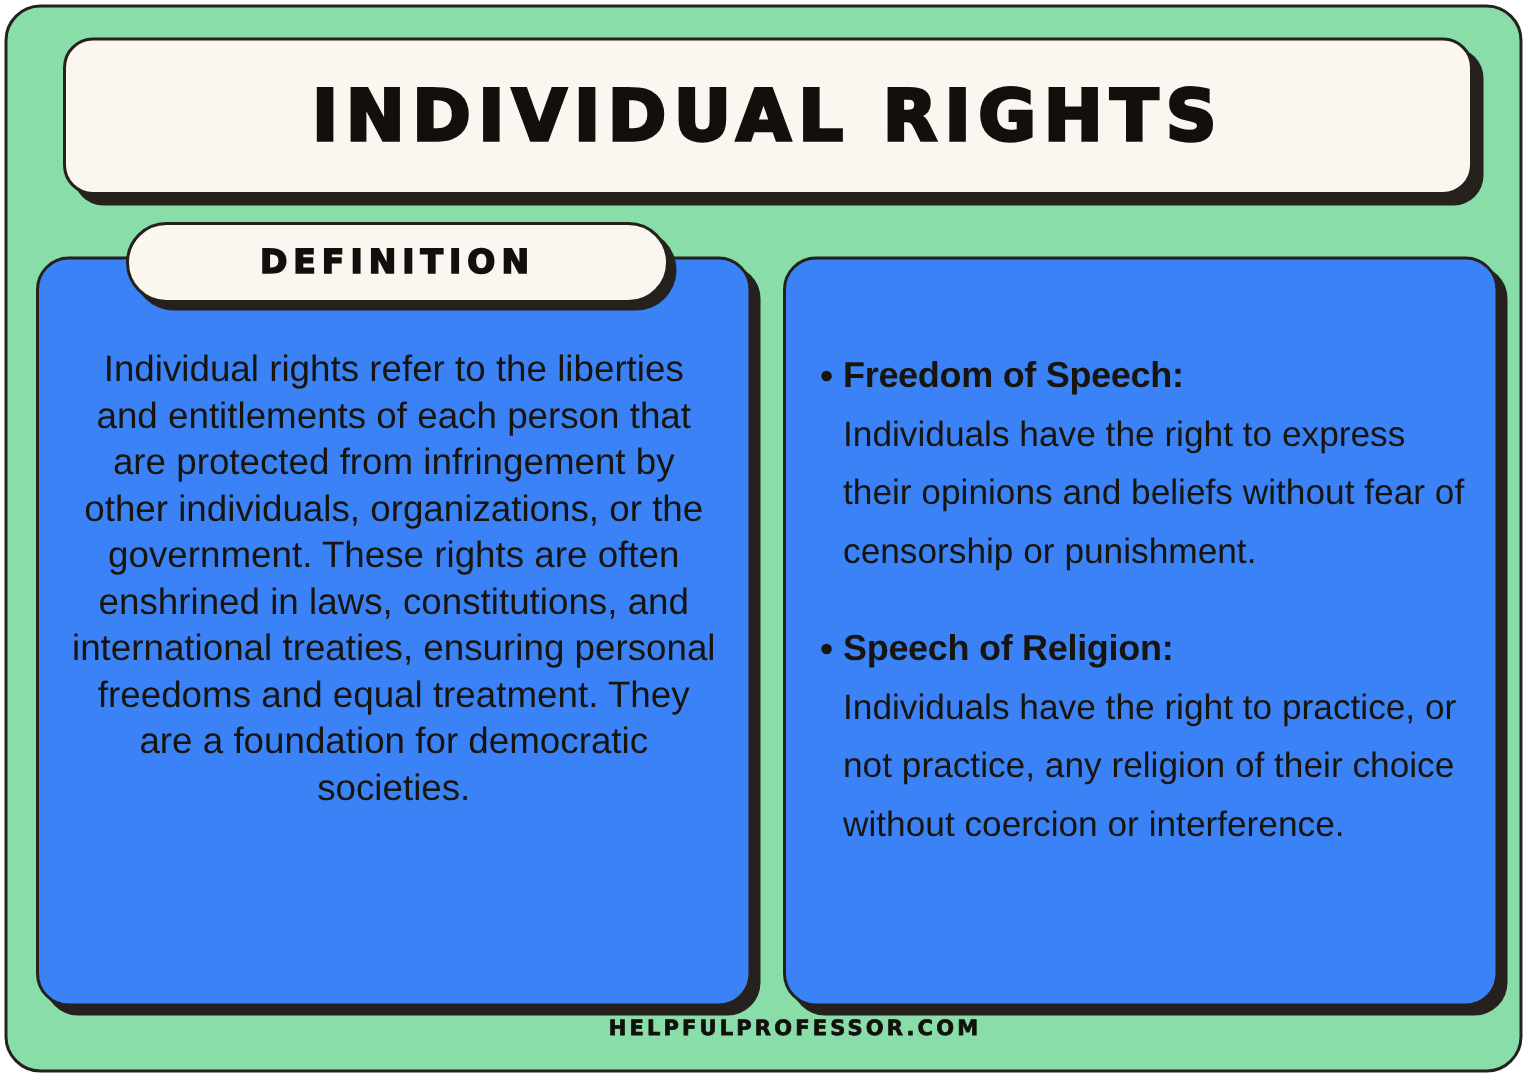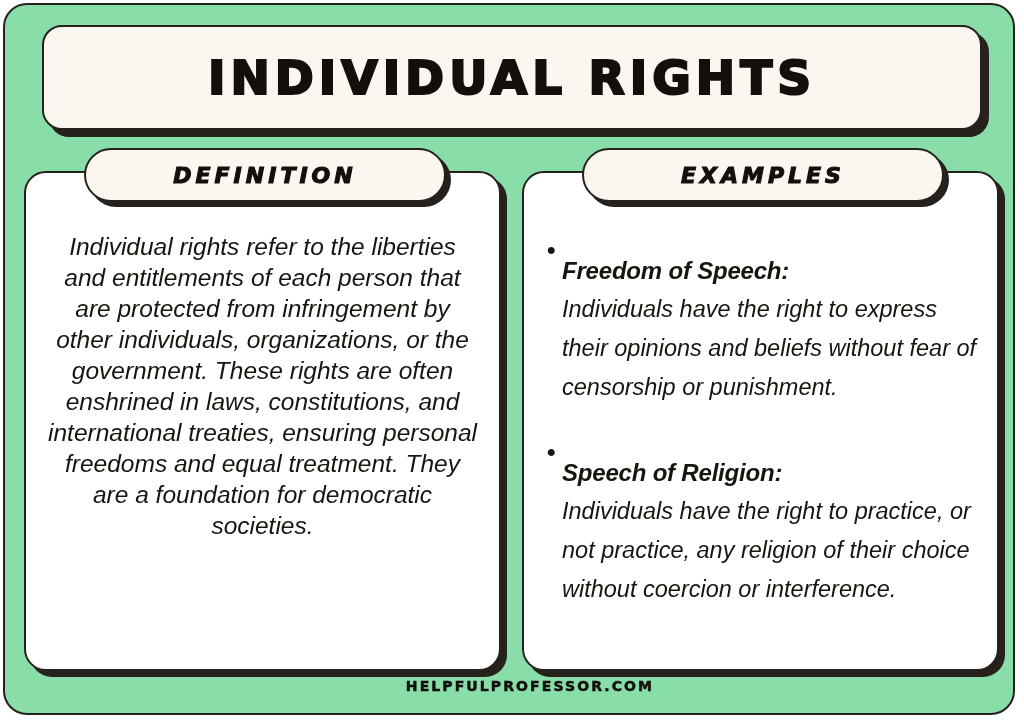--- a/index.html
+++ b/index.html
@@ -55,25 +55,24 @@
     -webkit-text-stroke: 2.2px #120f0d;
     white-space: nowrap;
   }
 
   
   .card {
     position: absolute;
     top: 166px;
     height: 500px;
     box-sizing: border-box;
-    background: #ffffff;
+    background: #3b82f6;
     border: 2.5px solid #26211d;
     border-radius: 22px;
     box-shadow: 6px 6px 0 0 #26211d;
-    font-style: italic;
   }
   #card-definition {
     left: 19px;
     width: 477px;
   }
   #card-examples {
     left: 517px;
     width: 477px;
   }
 
@@ -149,21 +148,20 @@
     font-family: "Liberation Sans", sans-serif;
     font-size: 23.5px;
     line-height: 39px;
     color: #18150f;
   }
   .example-term {
     font-weight: 700;
     display: block;
     font-size: 24px;
     letter-spacing: -0.2px;
-    margin-top: 20px;
   }
 
   
   #footer {
     position: absolute;
     left: 0;
     right: 0;
     bottom: 18px;
     text-align: center;
     margin-left: 42px;
@@ -191,23 +189,20 @@
 
     <div class="pill" id="pill-definition">
       <span class="pill-text">DEFINITION</span>
     </div>
 
     <div id="definition-body">Individual rights refer to the liberties and entitlements of each person that are protected from infringement by other individuals, organizations, or the government. These rights are often enshrined in laws, constitutions, and international treaties, ensuring personal freedoms and equal treatment. They are a foundation for democratic societies.</div>
   </div>
 
   <div class="card" id="card-examples">
 
-    <div class="pill" id="pill-examples">
-      <span class="pill-text">EXAMPLES</span>
-    </div>
 
     <div id="examples-body">
 
       <div class="example-item">
         <span class="example-bullet">•</span>
         <div class="example-content">
           <span class="example-term">Freedom of Speech:</span>
           <span>Individuals have the right to express their opinions and beliefs without fear of censorship or punishment.</span>
         </div>
       </div>

